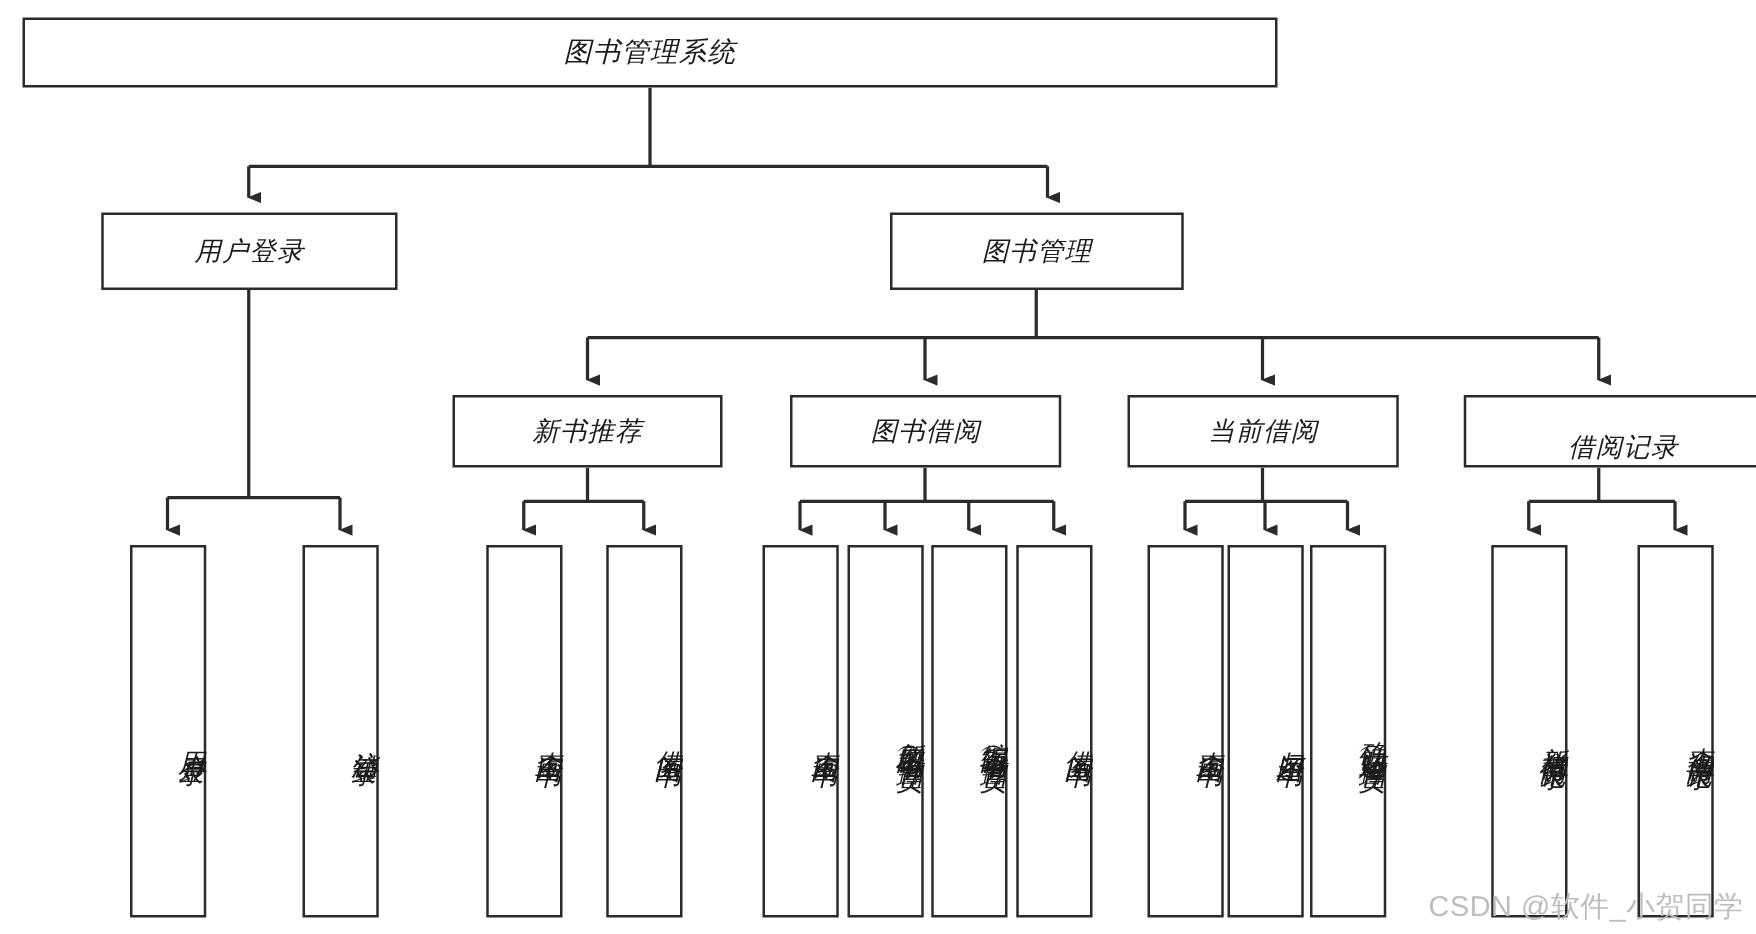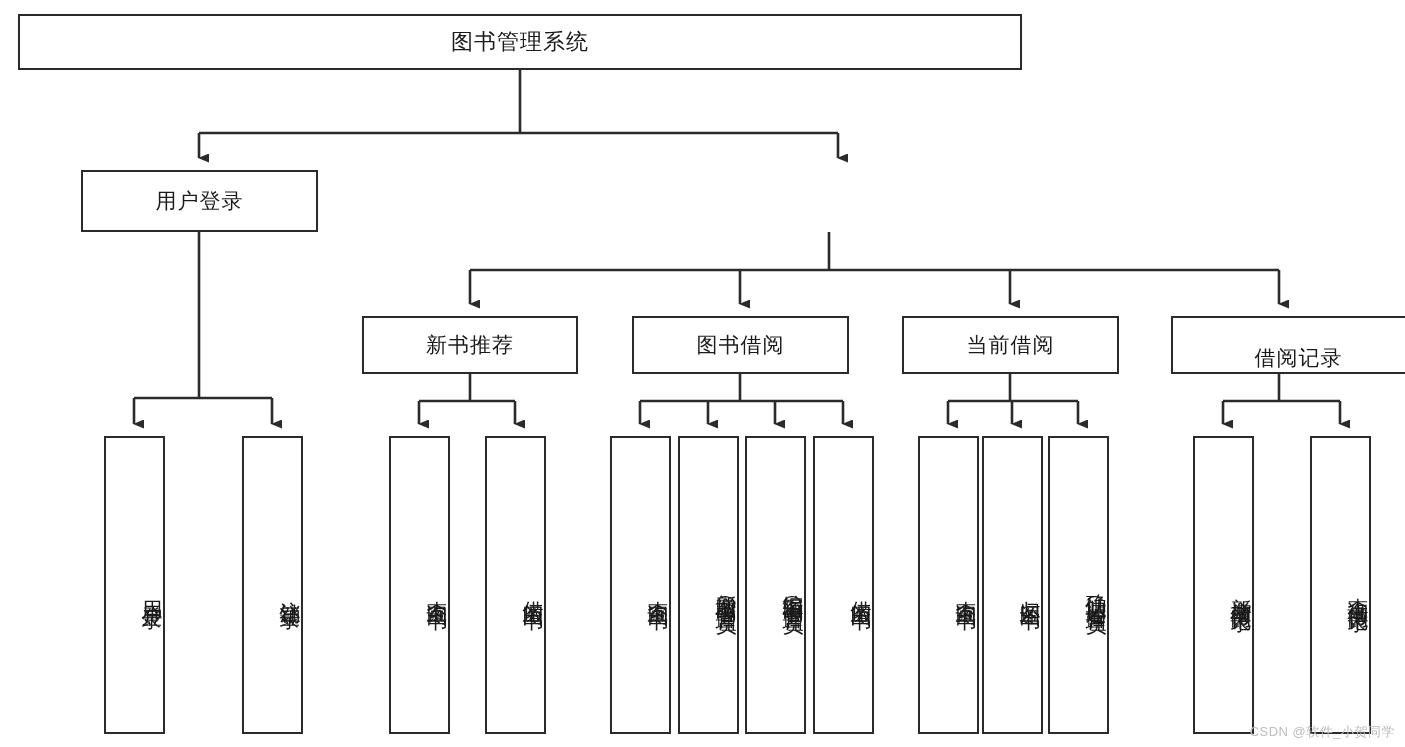--- a/index.html
+++ b/index.html
@@ -27,20 +27,21 @@
   }
   .node {
     position: absolute;
     box-sizing: border-box;
     border: 2.5px solid #2b2b2b;
     background: #ffffff;
     display: flex;
     align-items: center;
     justify-content: center;
     color: #1a1a1a;
+    font-style: italic;
   }
   .node.horiz {
     font-size: 21px;
     letter-spacing: 1px;
   }
   .node.root {
     font-size: 22px;
   }
   .node.vert {
     writing-mode: vertical-rl;
@@ -57,21 +58,21 @@
     line-height: 1.05;
     white-space: nowrap;
   }
   .node .lbl {
     white-space: nowrap;
   }
   .watermark {
     position: absolute;
     right: 10px;
     bottom: 6px;
-    font-size: 13px;
+    font-size: 23px;
     color: #bdbdbd;
     letter-spacing: 0.5px;
     white-space: nowrap;
   }
 </style>
 </head>
 <body>
 
 <div id="canvas">
 
@@ -125,20 +126,23 @@
     </g>
   </svg>
 
   <div class="node horiz root" style="left:18px; top:14px; width:1004px; height:56px;">
     <span class="lbl">图书管理系统</span>
   </div>
 
   <div class="node horiz" style="left:81px; top:170px; width:237px; height:62px;">
     <span class="lbl">用户登录</span>
   </div>
+  <div class="node horiz" style="left:712px; top:170px; width:235px; height:62px;">
+    <span class="lbl">图书管理</span>
+  </div>
 
   <div class="node horiz" style="left:362px; top:316px; width:216px; height:58px;align-items:center;">
     <span class="lbl">新书推荐</span>
   </div>
   <div class="node horiz" style="left:902px; top:316px; width:217px; height:58px;">
     <span class="lbl">当前借阅</span>
   </div>
   <div class="node horiz" style="left:632px; top:316px; width:217px; height:58px;">
     <span class="lbl">图书借阅</span>
   </div>

